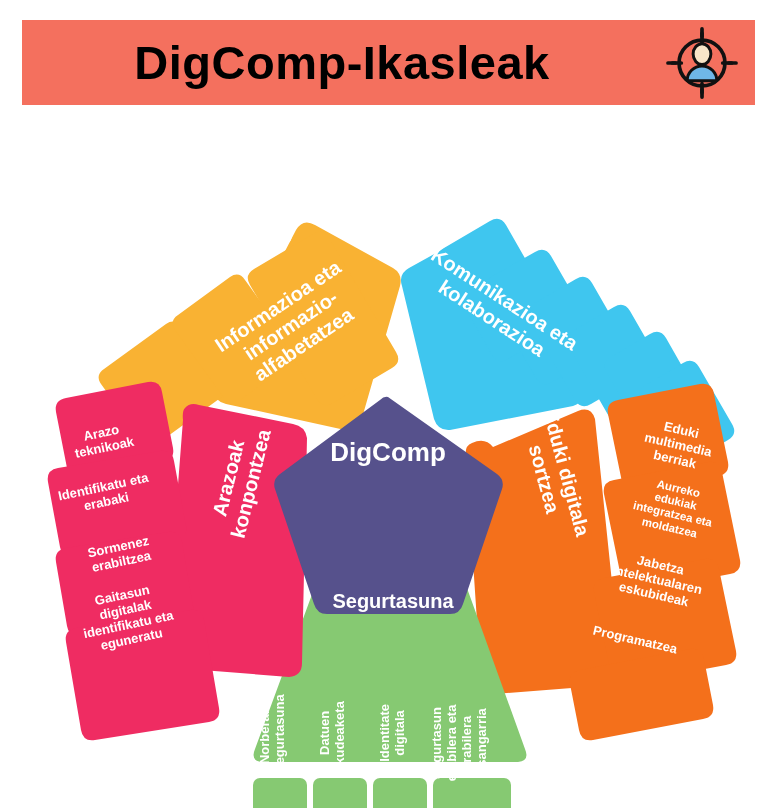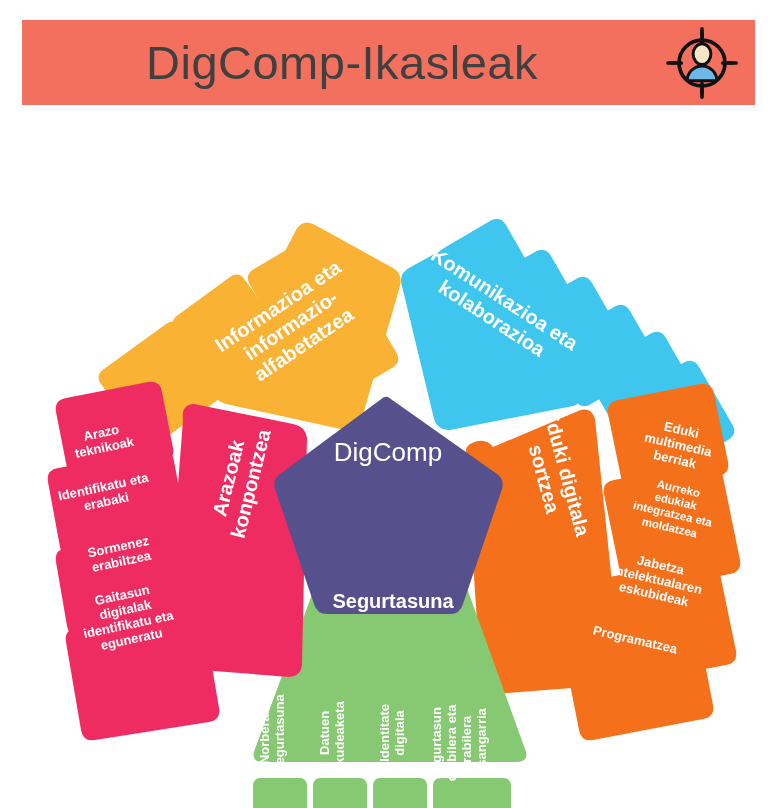--- a/index.html
+++ b/index.html
@@ -9,21 +9,21 @@
   }
 
   
   #header-bar{
     position:absolute;left:22px;top:20px;width:733px;height:85px;
     background:#F4705E;
   }
   #header-title{
     position:absolute;left:0;top:0;width:640px;height:85px;
     display:flex;align-items:center;justify-content:center;
-    color:#404040;font-size:47px;font-weight:400;letter-spacing:.5px;
+    color:#000000;font-size:47px;font-weight:700;letter-spacing:.5px;
     white-space:nowrap;
   }
   #header-icon{
     position:absolute;right:16px;top:6px;width:74px;height:74px;
   }
 
   
   #diagram{
     position:absolute;left:0;top:108px;width:779px;height:700px;
   }
@@ -34,21 +34,21 @@
     position:absolute;color:#ffffff;text-align:center;
     font-weight:700;line-height:1.15;
     pointer-events:none;-webkit-font-smoothing:antialiased;
   }
   .big{font-size:20px;}
   .mid{font-size:13px;}
   .sml{font-size:11.5px;}
 
   
   #center-label{
-    left:318px;top:330px;width:140px;font-size:26px;font-weight:400;
+    left:318px;top:330px;width:140px;font-size:26px;font-weight:700;
   }
 
   
   #lab-info   {left:196px;top:183px;width:190px;transform:rotate(-34deg);}
   #lab-komu   {left:398px;top:178px;width:200px;transform:rotate(33deg);}
   #lab-eduki  {left:470px;top:345px;width:170px;transform:rotate(75deg);}
   #lab-segur  {left:308px;top:482px;width:170px;}
   #lab-arazo  {left:160px;top:350px;width:160px;transform:rotate(-76deg);}
 
   

